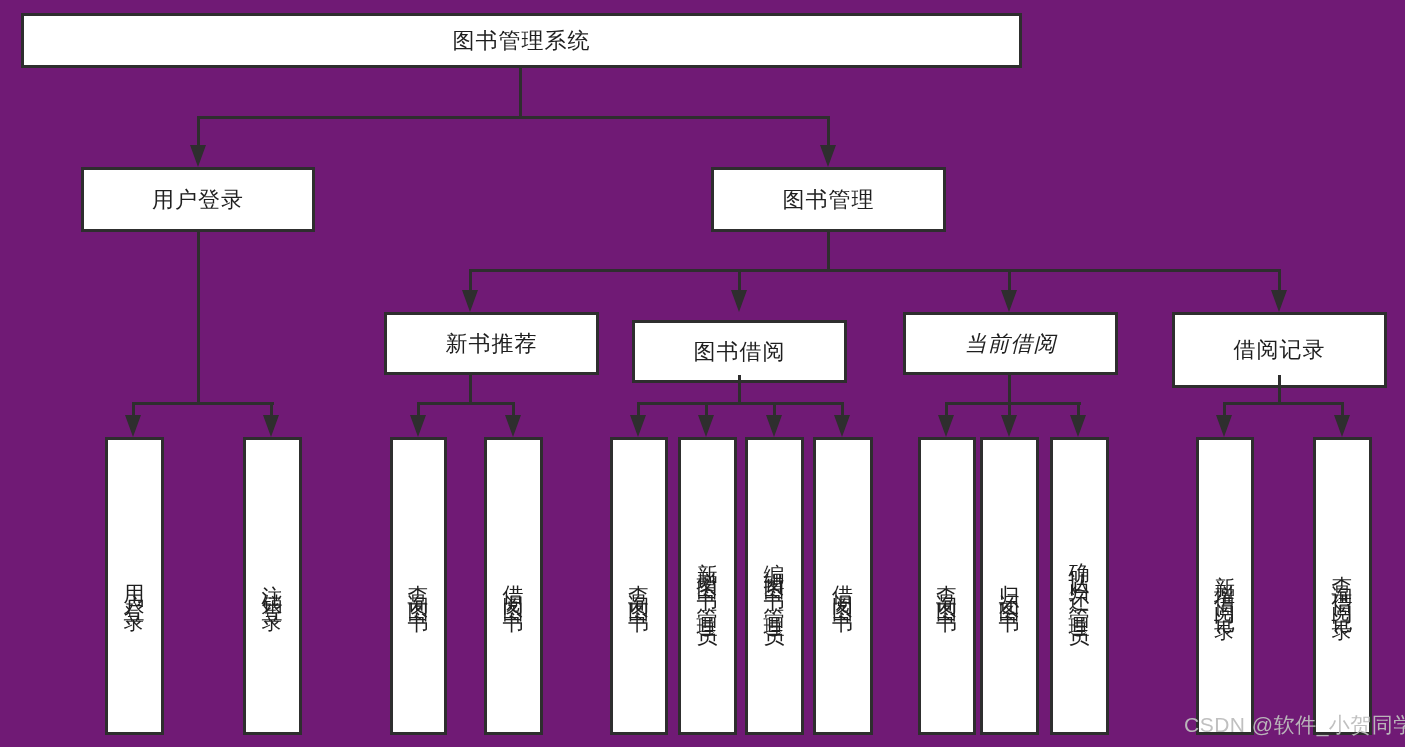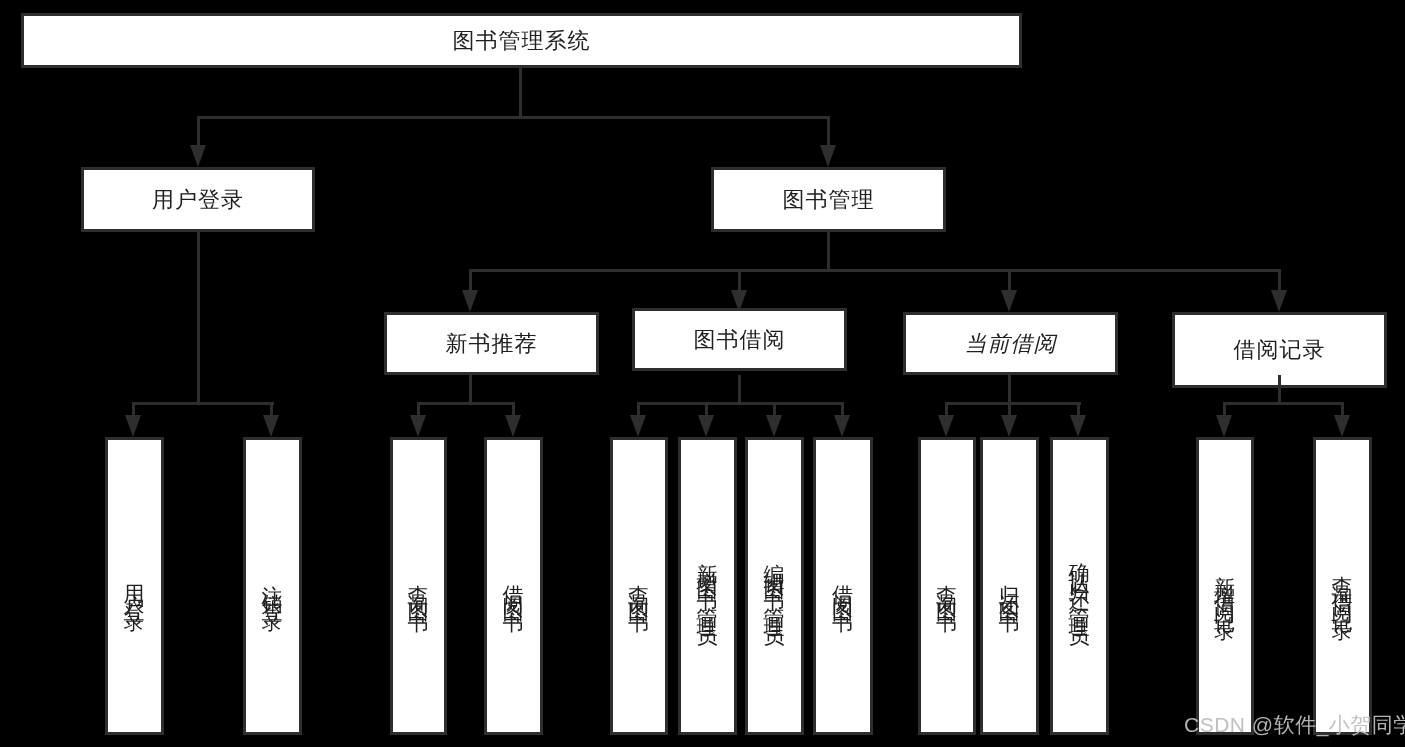--- a/index.html
+++ b/index.html
@@ -1,21 +1,21 @@
 <!DOCTYPE html>
 <html><head>
 <meta charset="utf-8">
 <style>
   html, body { margin: 0; padding: 0; background: #ffffff; }
   body { font-family: "Liberation Sans", "DejaVu Sans", sans-serif; }
   #canvas {
     position: relative;
     width: 1405px;
     height: 747px;
-    background: #000000;
+    background: #701a75;
     overflow: hidden;
     color: #222222;
   }
   
   .node {
     position: absolute;
     box-sizing: border-box;
     border: 3px solid #2e2e2e;
     background: #ffffff;
     display: flex;
@@ -95,21 +95,21 @@
   <div class="vl" style="left:469px; top:269px; height:23px;"></div>
   <div class="tri" style="left:462px; top:290px;"></div>
   <div class="vl" style="left:738px; top:269px; height:23px;"></div>
   <div class="tri" style="left:731px; top:290px;"></div>
   <div class="vl" style="left:1008px; top:269px; height:23px;"></div>
   <div class="tri" style="left:1001px; top:290px;"></div>
   <div class="vl" style="left:1278px; top:269px; height:23px;"></div>
   <div class="tri" style="left:1271px; top:290px;"></div>
 
   <div class="node" style="left:384px; top:312px; width:215px; height:63px;">新书推荐</div>
-  <div class="node" style="left:632px; top:308px; width:215px; height:63px;">图书借阅</div>
+  <div class="node" style="left:632px; top:320px; width:215px; height:63px;">图书借阅</div>
   <div class="node" style="left:903px; top:312px; width:215px; height:63px;font-style:italic;">当前借阅</div>
   <div class="node" style="left:1172px; top:312px; width:215px; height:76px;">借阅记录</div>
 
   <div class="vl" style="left:469px; top:375px; height:30px;"></div>
   <div class="hl" style="left:417px; top:402px; width:98px;"></div>
   <div class="vl" style="left:417px; top:402px; height:15px;"></div>
   <div class="tri" style="left:410px; top:415px;"></div>
   <div class="vl" style="left:512px; top:402px; height:15px;"></div>
   <div class="tri" style="left:505px; top:415px;"></div>
 

